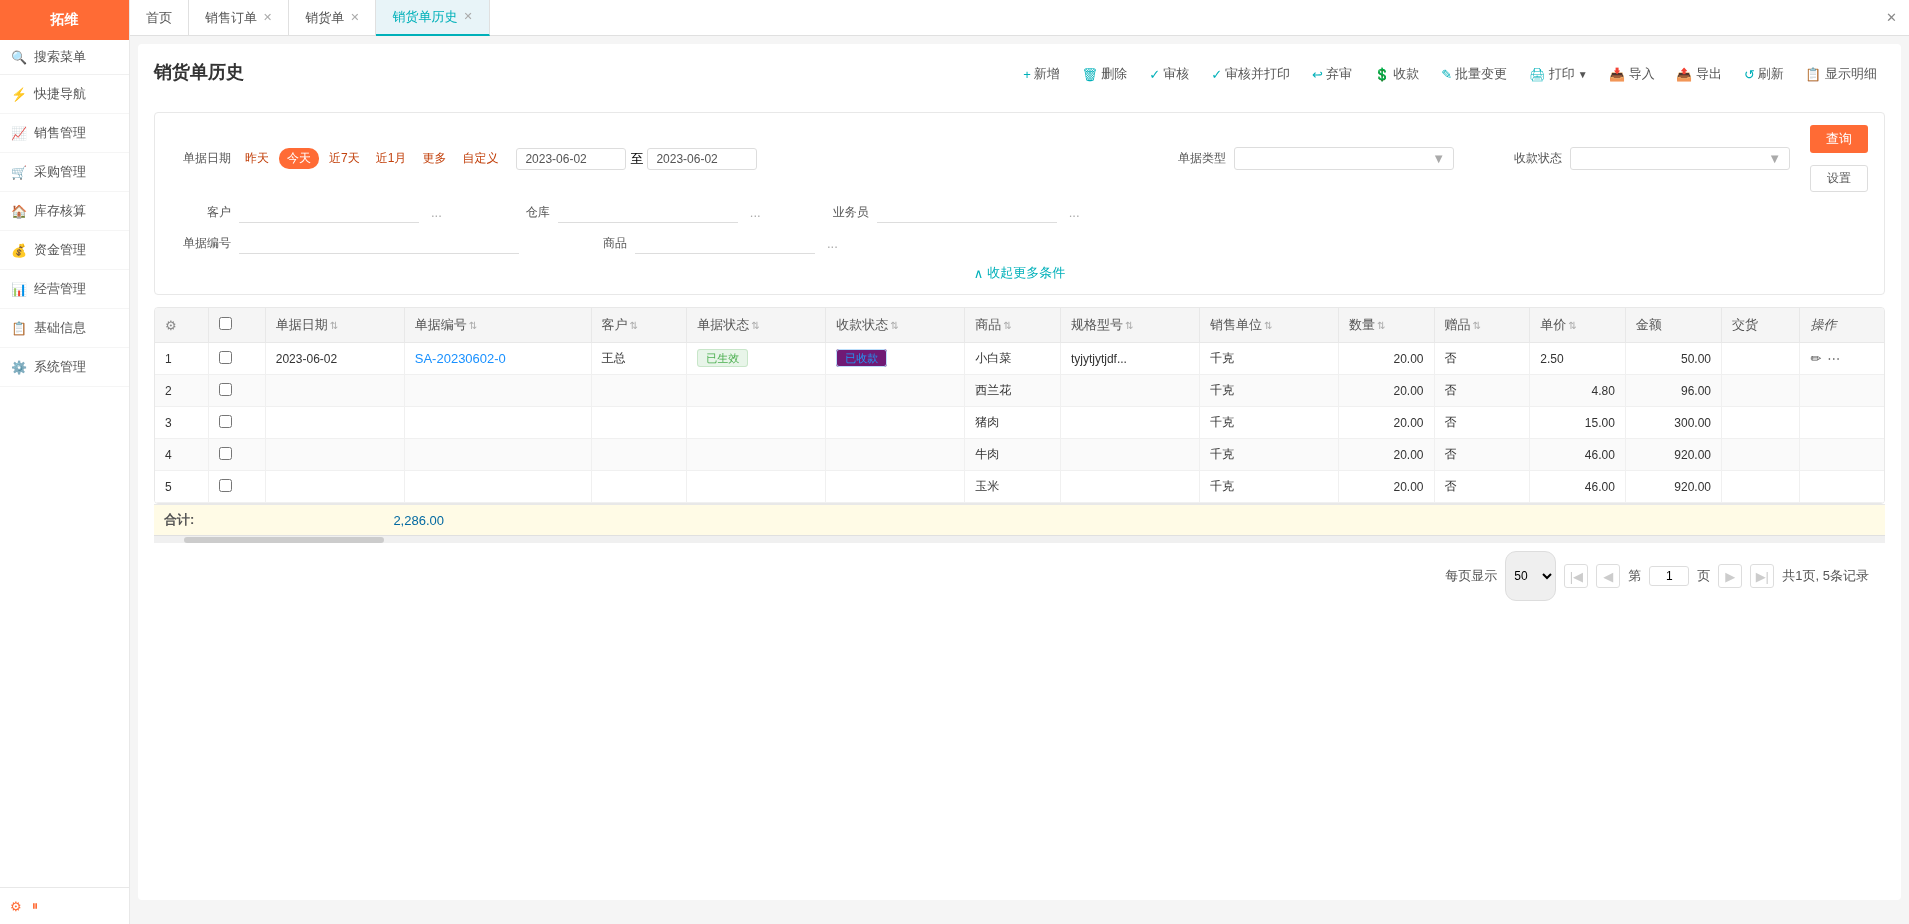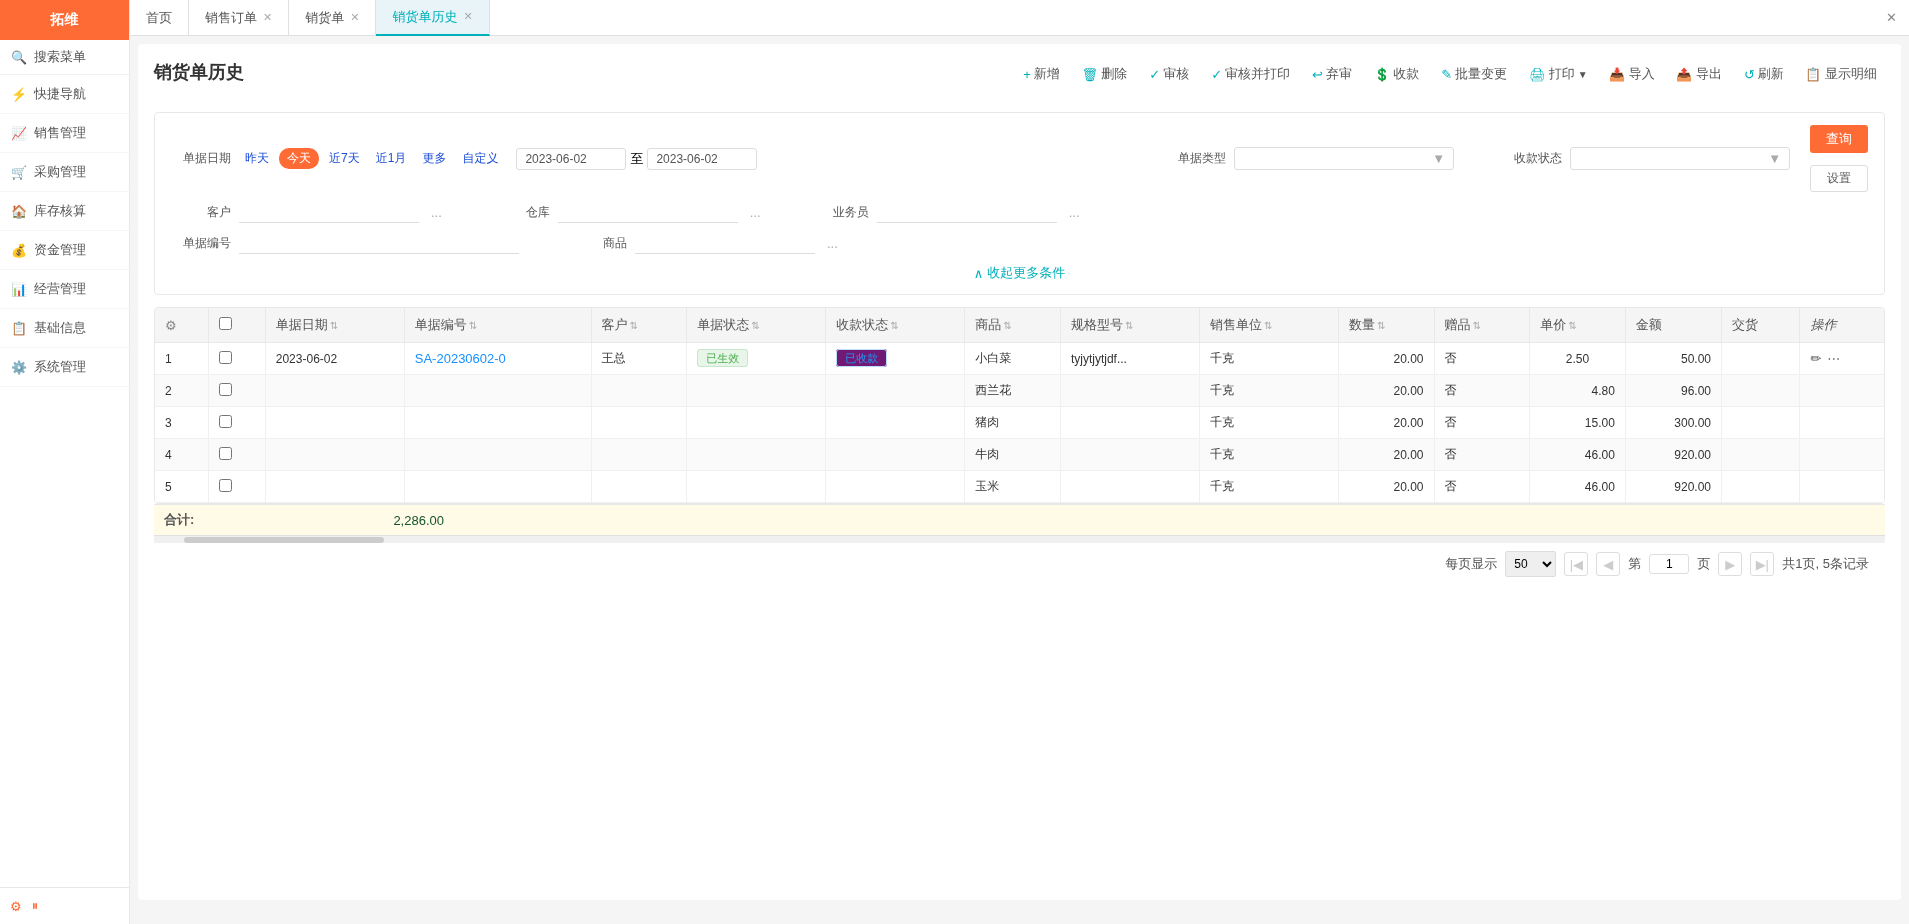--- a/index.html
+++ b/index.html
@@ -38,21 +38,21 @@
     .toolbar-btn .btn-icon { color: #00b0b9; font-size: 13px; }
     .toolbar-btn.orange .btn-icon { color: #ff6b35; }
     .btn-query { background: #ff6b35; color: #fff; border: none; padding: 5px 16px; border-radius: 3px; cursor: pointer; font-size: 13px; }
     .btn-settings { background: #fff; color: #555; border: 1px solid #ddd; padding: 4px 12px; border-radius: 3px; cursor: pointer; font-size: 12px; }
 
     
     .filter-area { background: #fff; border: 1px solid #e8e8e8; border-radius: 4px; padding: 12px 16px; margin-bottom: 12px; }
     .filter-row { display: flex; align-items: center; margin-bottom: 10px; gap: 8px; }
     .filter-label { color: #555; width: 60px; text-align: right; flex-shrink: 0; font-size: 12px; }
     .filter-date-group { display: flex; align-items: center; gap: 4px; flex: 1; }
-    .date-shortcut { padding: 2px 6px; border-radius: 3px; cursor: pointer; color: #1d4ed8; font-size: 12px; }
+    .date-shortcut { padding: 2px 6px; border-radius: 3px; cursor: pointer; color: #c2410c; font-size: 12px; }
     .date-shortcut.active { background: #ff6b35; color: #fff; border-radius: 10px; padding: 2px 8px; }
     .date-range { display: flex; align-items: center; gap: 4px; margin-left: 8px; }
     .date-input { border: 1px solid #ddd; border-radius: 3px; padding: 3px 8px; width: 110px; font-size: 12px; color: #555; }
     .filter-select { border: 1px solid #ddd; border-radius: 3px; padding: 3px 8px; min-width: 200px; font-size: 12px; color: #555; background: #fff; display: flex; align-items: center; justify-content: space-between; cursor: pointer; }
     .filter-input { border: none; border-bottom: 1px solid #ddd; padding: 3px 8px; min-width: 200px; font-size: 12px; color: #555; outline: none; }
     .filter-ellipsis { color: #aaa; cursor: pointer; margin-left: 4px; }
     .collapse-btn { display: flex; align-items: center; gap: 4px; color: #00b0b9; cursor: pointer; font-size: 12px; justify-content: center; margin-top: 4px; }
 
     
     .table-container { overflow-x: auto; border: 1px solid #e8e8e8; border-radius: 4px; }
@@ -71,25 +71,25 @@
     .sort-icon { color: #aaa; font-size: 10px; }
     .settings-col { color: #888; cursor: pointer; }
     .link-text { color: #1890ff; cursor: pointer; text-decoration: none; }
     .action-icons { display: flex; gap: 6px; align-items: center; }
     .action-icon { color: #555; cursor: pointer; font-size: 13px; }
 
     
     .total-row { display: flex; align-items: center; background: #fffbe6; border-top: 1px solid #e8e8e8; padding: 6px 10px; font-size: 12px; }
     .total-label { width: 190px; color: #555; font-weight: bold; }
     .total-qty { flex: 1; color: #333; text-align: right; padding-right: 120px; }
-    .total-amount { color: #14532d; min-width: 120px; text-align: right; padding-right: 30px; }
+    .total-amount { color: #0369a1; min-width: 120px; text-align: right; padding-right: 30px; }
 
     
     .pagination { display: flex; align-items: center; justify-content: flex-end; padding: 8px 16px; gap: 8px; font-size: 12px; color: #555; }
-    .page-size-select { border: 1px solid #ddd; border-radius: 2px; padding: 4px 4px; font-size: 12px; }
+    .page-size-select { border: 1px solid #ddd; border-radius: 11px; padding: 16px 4px; font-size: 12px; }
     .page-btn { width: 24px; height: 24px; display: flex; align-items: center; justify-content: center; cursor: pointer; color: #555; border: 1px solid #ddd; border-radius: 3px; background: #fff; }
     .page-btn.disabled { color: #ccc; cursor: not-allowed; }
     .page-input { border: 1px solid #ddd; border-radius: 3px; padding: 2px 6px; width: 40px; text-align: center; font-size: 12px; }
 
     
     .scroll-bar-area { height: 8px; background: #f0f0f0; border-top: 1px solid #e0e0e0; overflow-x: auto; }
     .scroll-thumb { height: 6px; background: #ccc; border-radius: 3px; width: 200px; margin: 1px 30px; }
   </style>
 </head>
 <body>
@@ -372,21 +372,21 @@
       <td>2023-06-02</td>
       <td><a class="link-text">SA-20230602-0</a></td>
       <td>王总</td>
       <td><span class="badge badge-green">已生效</span></td>
       <td><span class="badge badge-blue">已收款</span></td>
       <td>小白菜</td>
       <td>tyjytjytjdf...</td>
       <td>千克</td>
       <td style="text-align:right;">20.00</td>
       <td>否</td>
-      <td style="text-align:center;">2.50</td>
+      <td style="text-align:left;">2.50</td>
       <td style="text-align:right;">50.00</td>
       <td></td>
       <td>
                   <div class="action-icons">
         <span class="action-icon">✏</span>
         <span class="action-icon">⋯</span>
       </div>
                 </td>
     </tr>
               <tr>

